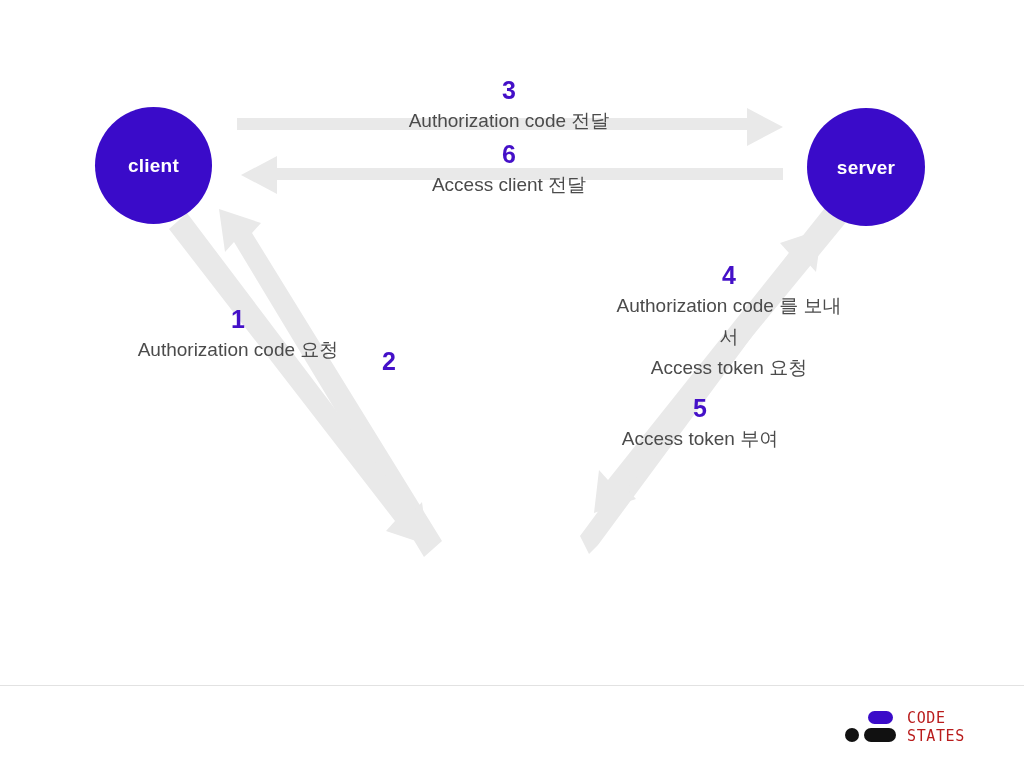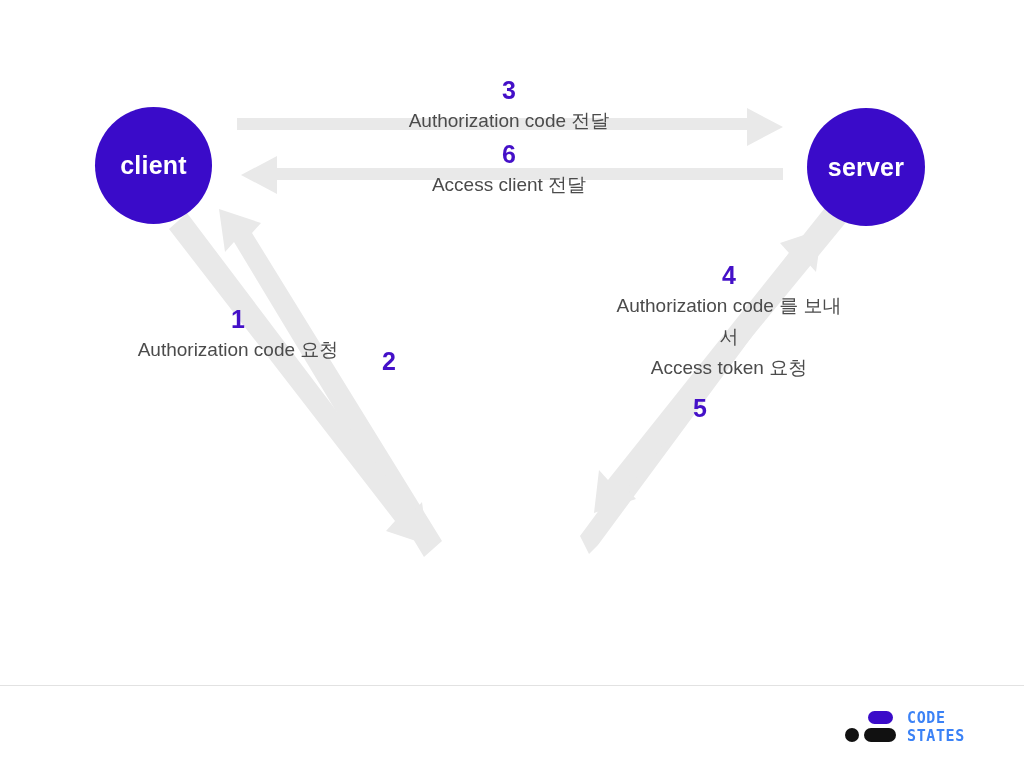--- a/index.html
+++ b/index.html
@@ -36,21 +36,21 @@
     display: flex;
     align-items: center;
     justify-content: center;
     color: #ffffff;
     font-weight: bold;
     letter-spacing: 0.2px;
   }
   .node-label {
     color: #ffffff;
     font-weight: bold;
-    font-size: 25px;
+    font-size: 19px;
     line-height: 1;
     white-space: nowrap;
   }
   #node-client {
     left: 95px;  top: 107px;
     width: 117px; height: 117px;
   }
   #node-server {
     left: 807px; top: 108px;
     width: 118px; height: 118px;
@@ -107,24 +107,24 @@
     left: 0;
     top: 0;
     width: 60px;
     height: 46px;
   }
   #logo-wordmark {
     position: absolute;
     left: 62px;
     top: 5px;
     font-family: "DejaVu Sans Mono", monospace;
-    font-weight: bold;
+    font-weight: normal;
     font-size: 15px;
     line-height: 1.22;
-    color: #3b82f6;
+    color: #b91c1c;
     letter-spacing: 0.6px;
   }
 </style>
 </head>
 <body>
 
 <div id="stage">
 
   <svg id="arrow-layer" viewBox="0 0 1024 768" xmlns="http://www.w3.org/2000/svg">
 
@@ -177,20 +177,21 @@
   </div>
 
   <div class="step" id="step-4">
     <div class="step-num">4</div>
     <div class="step-text">Authorization code 를 보내서
 Access token 요청</div>
   </div>
 
   <div class="step" id="step-5">
     <div class="step-num">5</div>
+    <div class="step-text">Access token 부여</div>
   </div>
 
   <div class="step" id="step-6">
     <div class="step-num">6</div>
     <div class="step-text">Access client 전달</div>
   </div>
 
   <div id="footer-divider"></div>
 
   <div id="logo">

